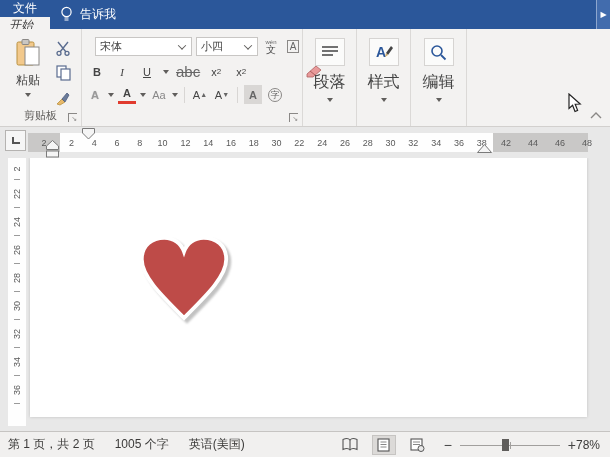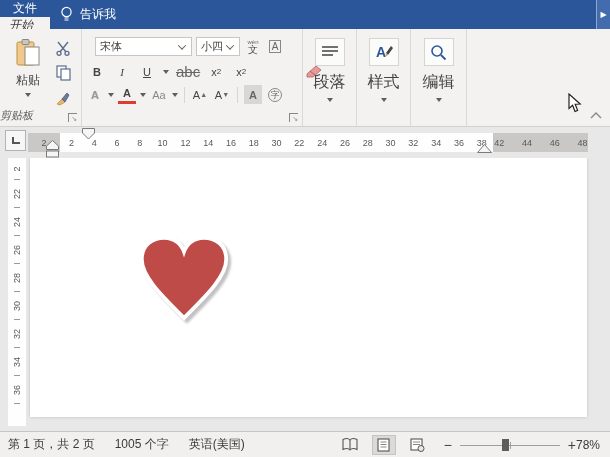--- a/index.html
+++ b/index.html
@@ -14,40 +14,40 @@
   .tab.file::before, .tab.active::before, .tab.active + .tab::before { display:none; }
   .tab.active { background:#f3f2f1; color:#404040;font-style:italic; }
   .tab.contextual { background:#1e4268; border-left:1px solid rgba(255,255,255,.55); border-right:1px solid rgba(255,255,255,.55); }
   .tab.contextual::before { display:none; }
   .tellme { display:flex; align-items:center; gap:7px; padding:0 10px; }
   .more-box { margin-left:auto; width:14px; border-left:1px solid rgba(255,255,255,.4); background:#426cad; display:flex; align-items:center; justify-content:center; font-size:8px; color:#fff; }
 
   
   .ribbon { position:absolute; top:29px; left:0; right:0; height:98px; background:#f3f2f1; border-bottom:1px solid #d2d0ce; display:flex; color:#444; }
   .rgroup { position:relative; height:100%; border-right:1px solid #dbd9d7; flex:none; }
-  .group-label { position:absolute; bottom:3px; left:0; right:0; text-align:left; font-size:11px; color:#605e5c;font-style:italic; }
+  .group-label { position:absolute; bottom:3px; left:0; right:0; text-align:center; font-size:11px; color:#605e5c; }
   .launcher { position:absolute; bottom:4px; right:4px; width:9px; height:9px; border-left:1px solid #8a8886; border-top:1px solid #8a8886; font-size:7px; line-height:9px; text-align:right; color:#8a8886; cursor:pointer; }
   .dd { width:0; height:0; border-left:3px solid transparent; border-right:3px solid transparent; border-top:4px solid #605e5c; display:inline-block; }
   .chev { width:6px; height:6px; border-right:1.5px solid #605e5c; border-bottom:1.5px solid #605e5c; transform:rotate(45deg) translate(-1px,-1px); display:inline-block; }
 
   
   .g-clip { width:82px; }
   .paste-btn { position:absolute; left:8px; top:9px; width:40px; display:flex; flex-direction:column; align-items:center; cursor:pointer; }
   .paste-btn .lbl { font-size:12px; margin-top:4px; }
   .paste-btn .dd { margin-top:4px; }
   .clip-col { position:absolute; left:52px; top:9px; display:flex; flex-direction:column; gap:5px; }
   .sbtn { width:22px; height:20px; display:flex; align-items:center; justify-content:center; cursor:pointer; }
 
   
   .g-font { width:221px; }
   .frow1 { position:absolute; left:5px; top:8px; display:flex; align-items:center; gap:4px; }
   .combo { height:19px; background:#fff; border:1px solid #c8c6c4; display:flex; align-items:center; font-size:11px; padding-left:4px; cursor:pointer; }
   .combo .chev { margin-left:auto; margin-right:6px; }
   .combo.fname { width:97px;margin-left:8px; }
-  .combo.fsize { width:44px; }
+  .combo.fsize { width:62px; }
   .icb { height:19px; min-width:18px; display:flex; align-items:center; justify-content:center; font-size:11px; cursor:pointer; color:#444; }
   .frow2 { position:absolute; left:6px; top:33px; display:flex; align-items:center; gap:7px; font-size:12px; }
   .frow3 { position:absolute; left:4px; top:56px; display:flex; align-items:center; gap:4px; font-size:12px; }
   .b { font-weight:bold; } .i { font-style:italic; font-family:"Liberation Serif","DejaVu Serif",serif; }
   .u { text-decoration:underline; }
   .strike { text-decoration:line-through; font-size:15px; color:#666; }
   .subsup sub,.subsup sup { font-size:8px; }
   .fx-a { color:#9a9a9a; font-weight:bold; text-shadow:0 0 1px #bbb; }
   .fontcolor { font-weight:bold; border-bottom:3px solid #e03b2e; line-height:11px; }
   .vsep { width:1px; height:16px; background:#d8d6d4; margin:0 2px; }
@@ -68,21 +68,21 @@
 
   
   .rulerbar { position:absolute; top:127px; left:0; right:0; height:31px; background:#e8e8e8; }
   .tabsel { position:absolute; left:5px; top:3px; width:21px; height:21px; background:#f6f6f6; border:1px solid #b5b3b1; display:flex; align-items:center; justify-content:center; cursor:pointer; }
   .tabsel .L { width:8px; height:7px; border-left:2px solid #555; border-bottom:2px solid #555; }
   .hruler { position:absolute; left:28px; top:6px; width:560px; height:19px; background:#c9c8c7; display:flex; font-size:9px; color:#595959; }
   .hseg { display:flex; align-items:center; }
   .hseg span { flex:1; text-align:center; }
   .hm-left { width:32px; }
   .hm-mid { width:433px; background:#fefefe; }
-  .hm-right { width:95px; padding-left:1px;gap:17px; }
+  .hm-right { width:95px; padding-left:8px;gap:17px; }
   .marker { position:absolute; }
 
   
   .docarea { position:absolute; top:158px; left:0; right:0; bottom:26px; background:#e8e8e8; overflow:hidden; }
   .vruler { position:absolute; left:8px; top:0; width:18px; height:268px; background:#fefefe; display:flex; flex-direction:column; font-size:9px; color:#595959; }
   .vslot { height:28px; display:flex; align-items:center; justify-content:center; position:relative; }
   .vslot:first-child { height:22px; }
   .vslot::after { content:""; position:absolute; bottom:0; left:6px; width:6px; height:1px; background:#9a9a9a; }
   .vslot span { transform:rotate(-90deg); display:block; }
   .page { position:absolute; left:30px; top:0; width:557px; height:259px; background:#fff; box-shadow:0 0 3px rgba(0,0,0,.18); }

